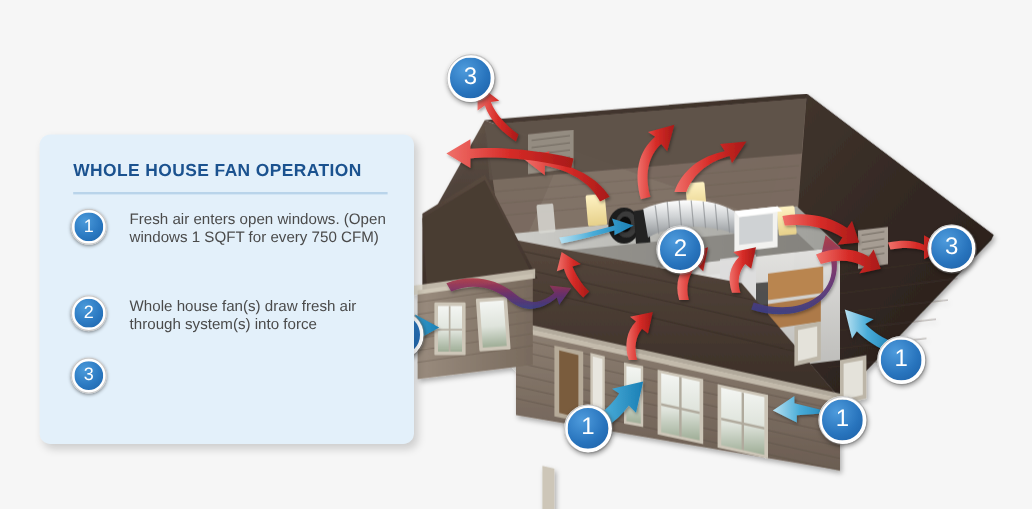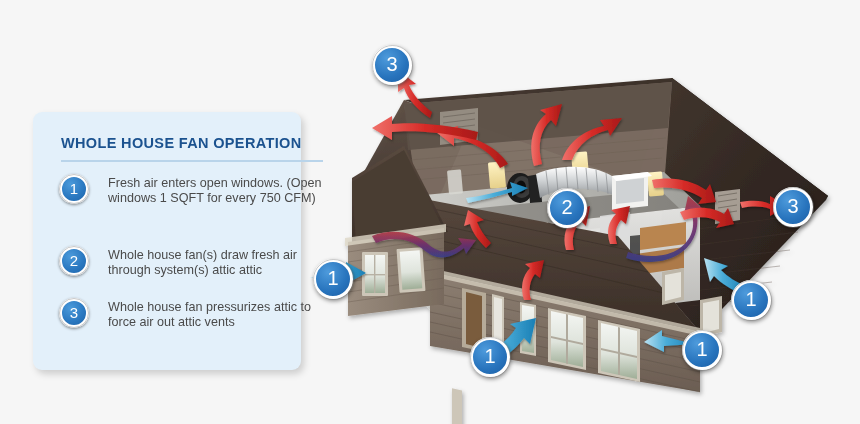--- a/index.html
+++ b/index.html
@@ -22,21 +22,21 @@
     position: absolute;
     left: 0; top: 0;
     width: 860px; height: 424px;
   }
 
   
   #legend-panel {
     position: absolute;
     left: 33px;
     top: 112px;
-    width: 268px;
+    width: 312px;
     height: 258px;
     background: #e3f0fa;
     border-radius: 9px;
     box-shadow: 3px 4px 7px rgba(0,0,0,0.17);
     z-index: 30;
   }
   #legend-title {
     position: absolute;
     left: 28px;
     top: 23px;
@@ -421,22 +421,21 @@
     <div id="legend-title">WHOLE HOUSE FAN OPERATION</div>
     <div id="legend-rule"></div>
 
     <div class="legend-item" id="legend-item-1">
       <div class="badge grad">1</div>
       <div class="legend-text">Fresh air enters open windows. (Open windows 1 SQFT for every 750 CFM)</div>
     </div>
 
     <div class="legend-item" id="legend-item-2">
       <div class="badge grad">2</div>
-      <div class="legend-text">Whole house fan(s) draw fresh air through system(s) attic attic</div>
+      <div class="legend-text">Whole house fan(s) draw fresh air through system(s) into force</div>
     </div>
 
     <div class="legend-item" id="legend-item-3">
       <div class="badge grad">3</div>
-      <div class="legend-text">Whole house fan pressurizes attic to force air out attic vents</div>
     </div>
   </div>
 
 </div>
 
 </body></html>

